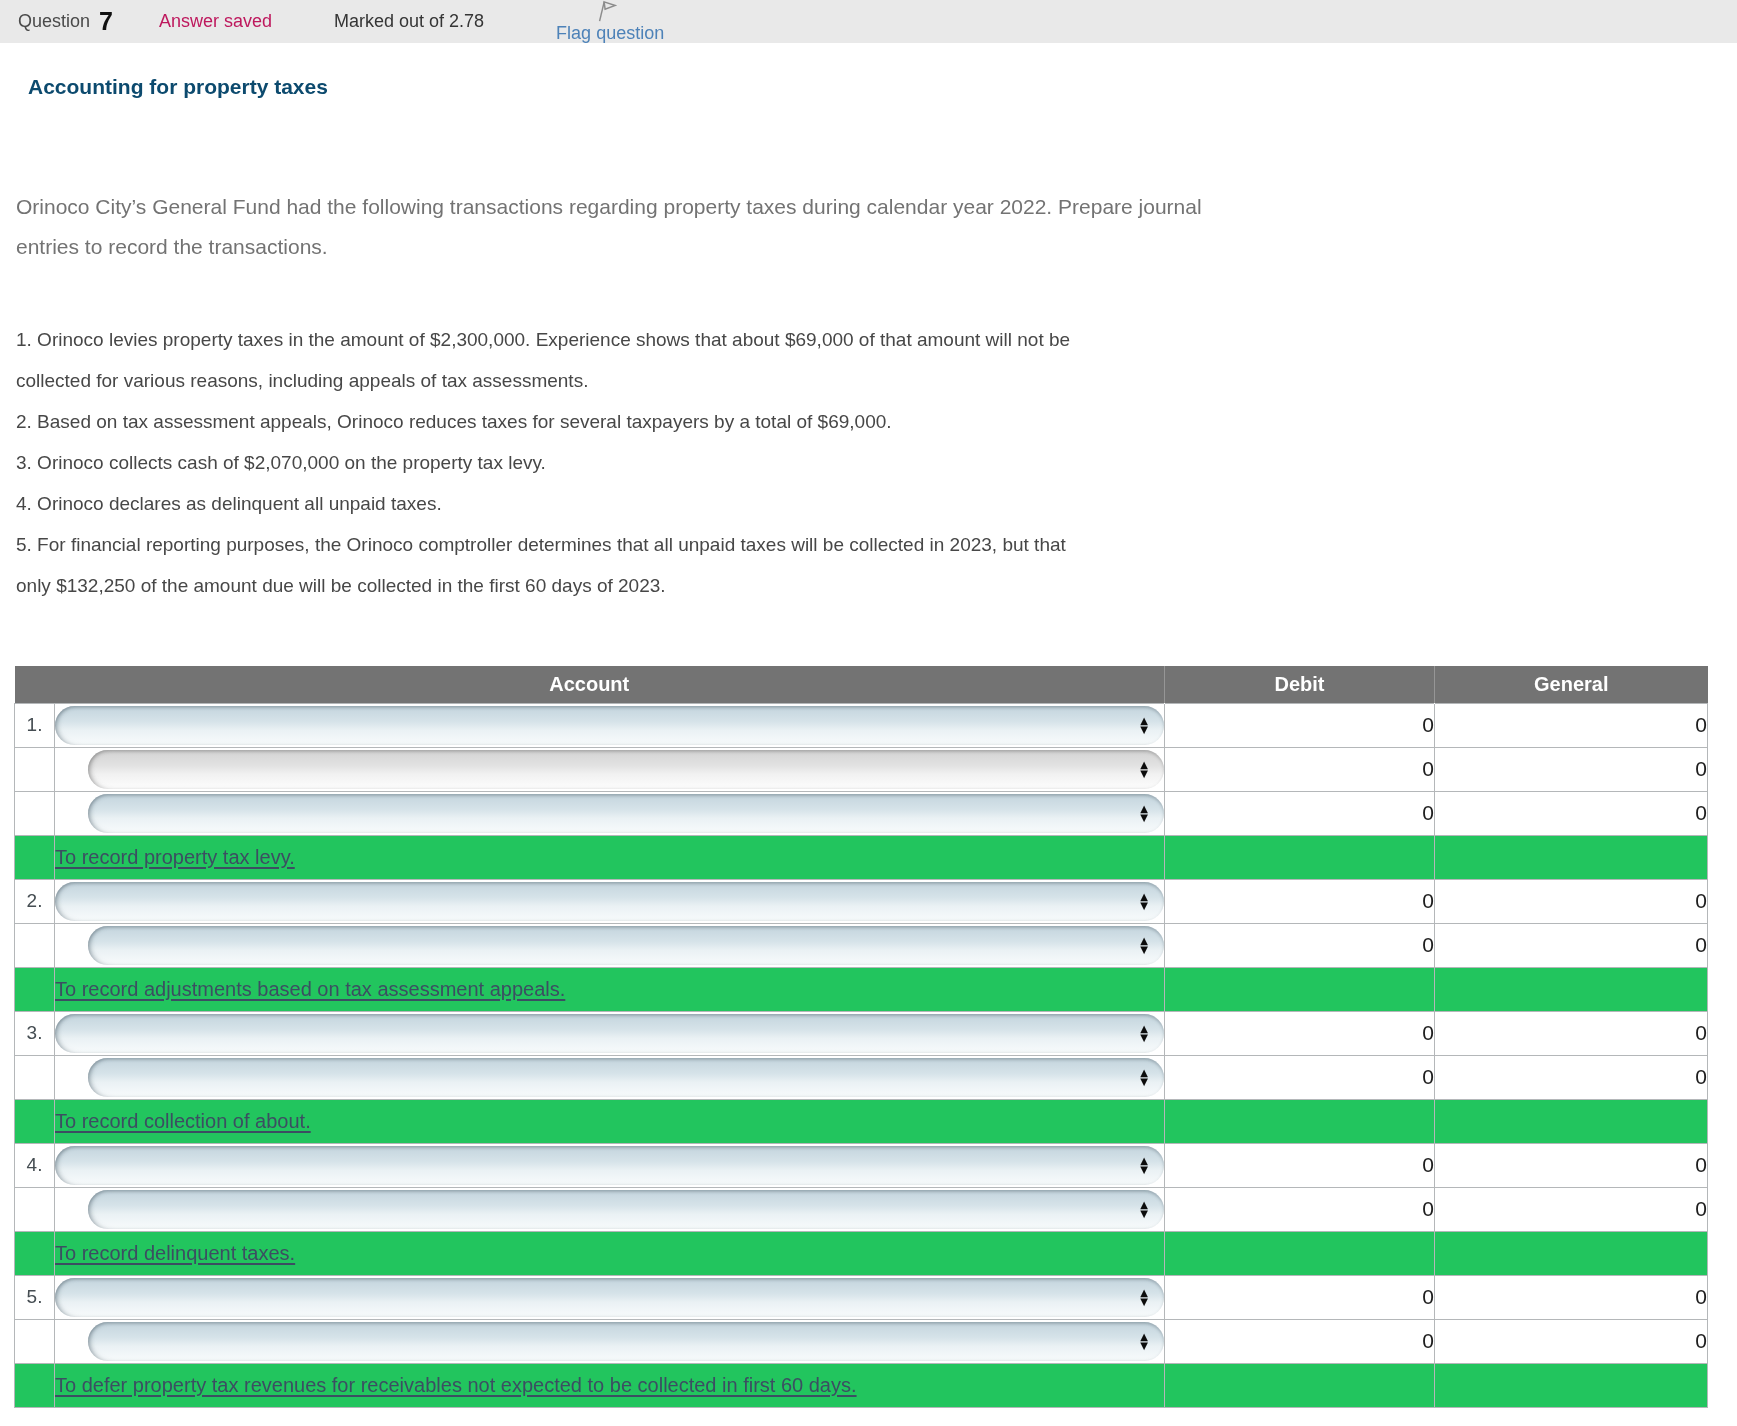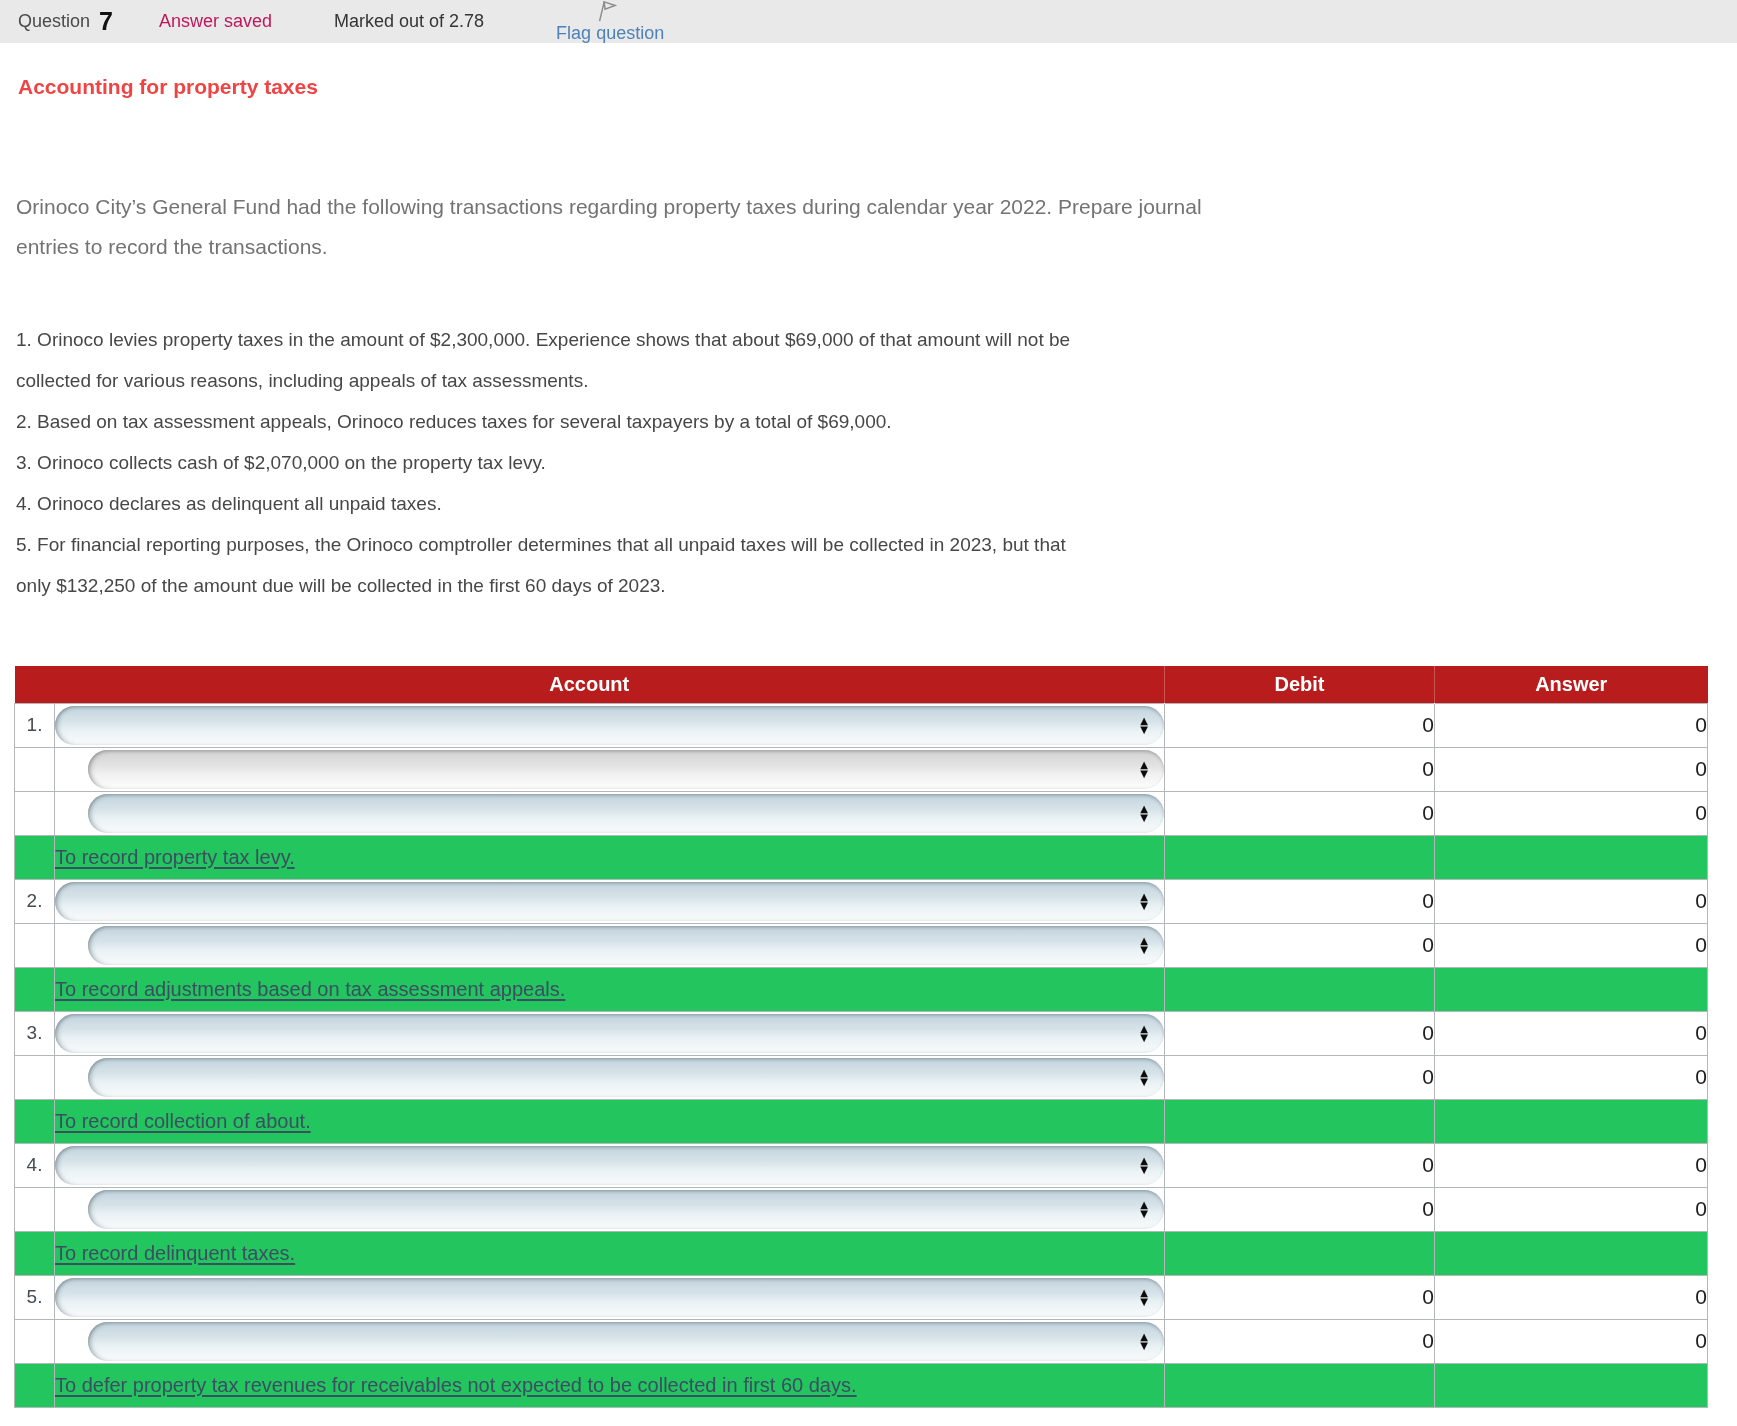--- a/index.html
+++ b/index.html
@@ -29,24 +29,24 @@
     display: inline-flex;
     align-items: center;
     color: #4d82b8;
     cursor: pointer;
     flex-direction: column;
   }
   .flag-link svg { margin-right: 9px; }
   
   .content { padding-left: 16px; }
   .q-title {
-    margin: 32px 0 0 2px;
+    margin: 32px 0 0 12px;
     font-size: 21px;
     font-weight: bold;
-    color: #ef4444;
+    color: #0c4a6e;
   }
   .q-intro {
     margin: 88px 0 0 0;
     font-size: 21px;
     line-height: 40px;
     color: #737373;
     max-width: 1560px;
     white-space: pre-line;
   }
   .q-list { margin-top: 52px; }
@@ -63,21 +63,21 @@
     margin: 60px 0 0 -2px;
     border-collapse: collapse;
     width: 1694px;
     table-layout: fixed;
   }
   table.journal col.c-num    { width: 40px; }
   table.journal col.c-acct   { width: auto; }
   table.journal col.c-debit  { width: 270px; }
   table.journal col.c-credit { width: 273px; }
   table.journal th {
-    background: #b91c1c;
+    background: #737373;
     color: #ffffff;
     font-size: 20px;
     font-weight: bold;
     height: 37px;
     text-align: center;
     border: 0;
   }
   table.journal th + th { border-left: 1px solid rgba(255,255,255,0.25); }
   table.journal td {
     border: 1px solid #b4b7b9;
@@ -181,21 +181,21 @@
     <colgroup>
       <col class="c-num">
         <col class="c-acct">
         <col class="c-debit">
         <col class="c-credit">
     </colgroup>
     <thead>
       <tr>
         <th colspan="2">Account</th>
         <th>Debit</th>
-        <th>Answer</th>
+        <th>General</th>
       </tr>
     </thead>
     <tbody>
         <tr class="entry-row">
           <td class="num-cell">1.</td>
           <td class="account-cell">
             <div class="pill">
               <span class="spinner">
                 <span>▲</span>
                 <span>▼</span>

